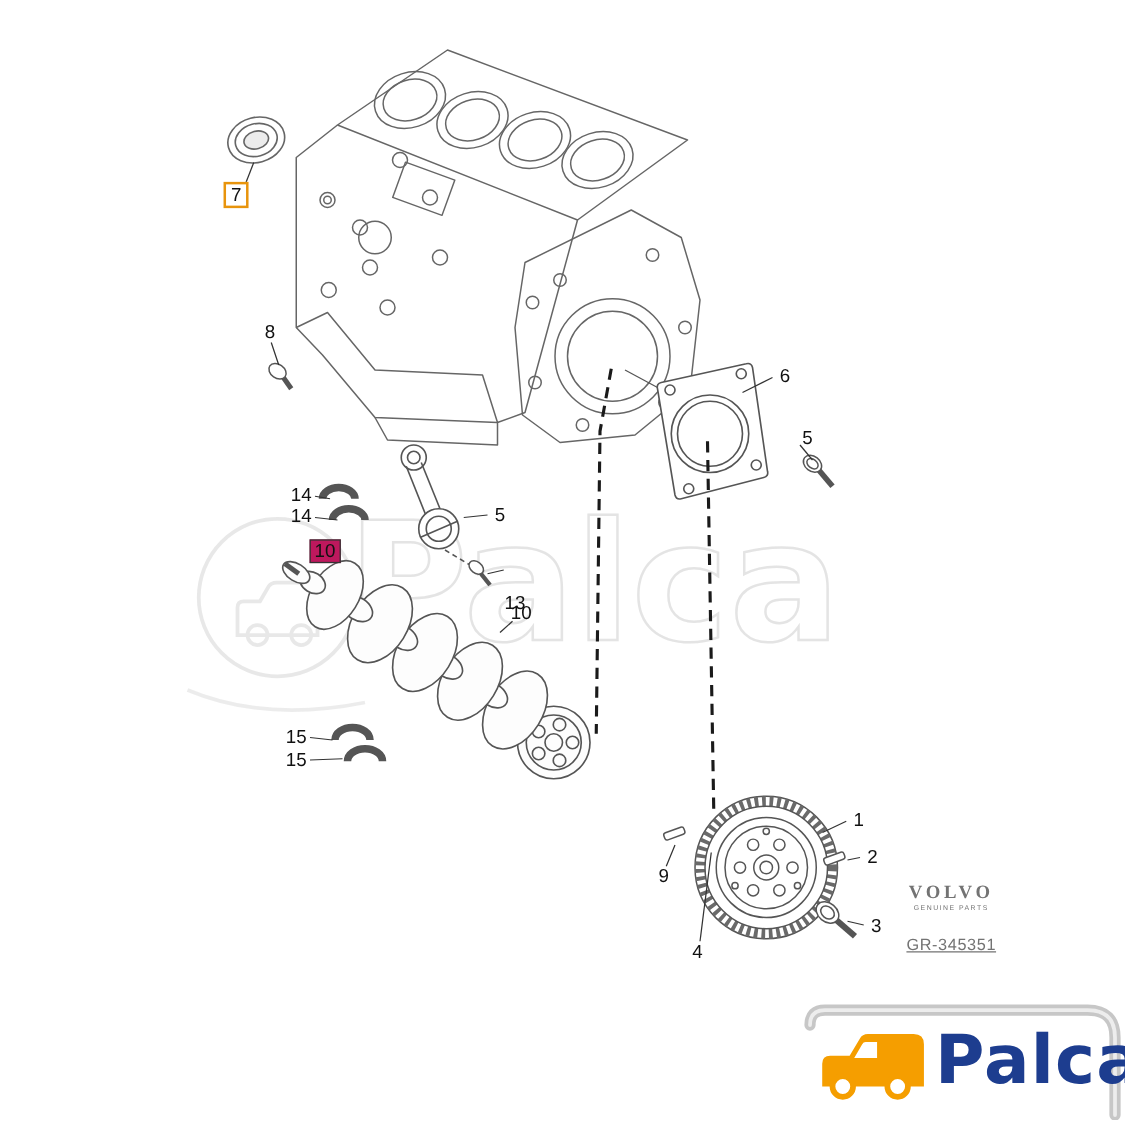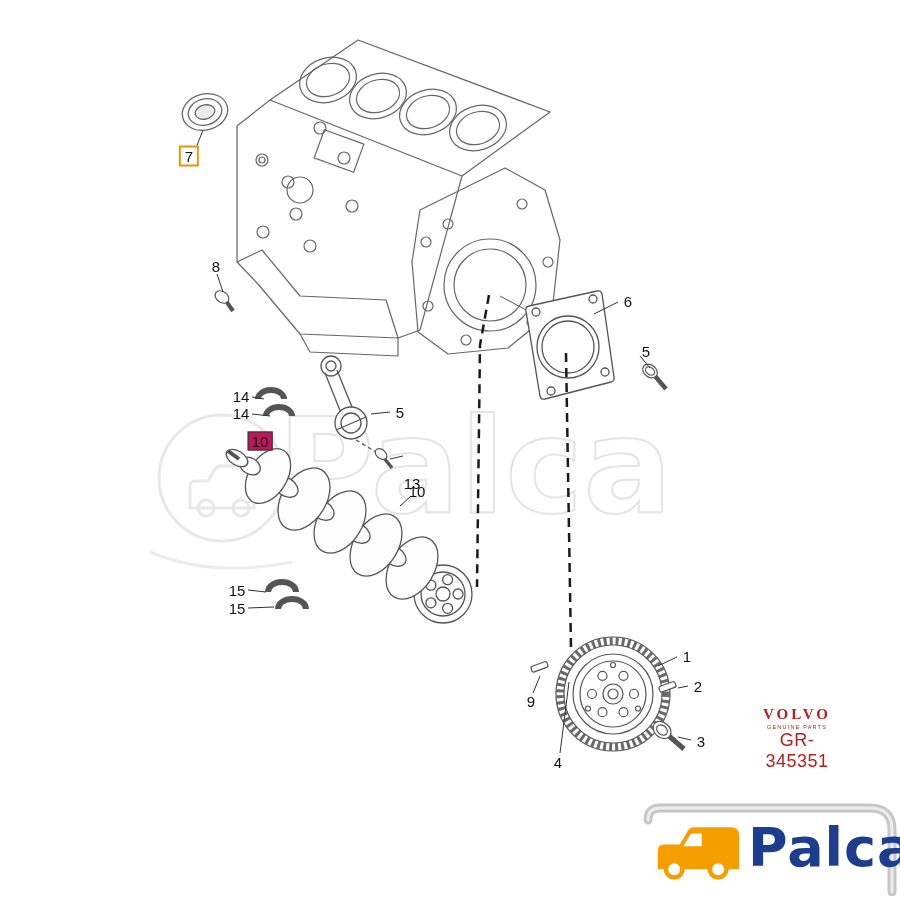--- a/index.html
+++ b/index.html
@@ -4,25 +4,25 @@
 <style>
   html,body{margin:0;padding:0;background:#fff;}
   .stage{position:relative;width:900px;height:900px;background:#fff;overflow:hidden;
          font-family:"Liberation Sans",sans-serif;}
   .stage svg.drawing{position:absolute;left:0;top:0;}
   .part-label{position:absolute;transform:translate(-50%,-50%);
               font:15px "Liberation Sans",sans-serif;color:#111;line-height:1;
               background:transparent;white-space:nowrap;}
   .part-label.hl{border:2px solid #e8940c;padding:1px 4px;background:#fff;}
   .part-label.bx{border:1.5px solid #333;padding:1px 3px;background:#be185d;}
-  .volvo-brand{position:absolute;left:752px;top:706px;width:90px;text-align:center;color:#b91c1c;}
+  .volvo-brand{position:absolute;left:716px;top:706px;width:90px;text-align:center;color:#737373;}
   .volvo-name{font-family:"Liberation Serif",serif;font-weight:bold;font-size:15px;
               letter-spacing:3px;}
   .volvo-tagline{font-size:5.5px;letter-spacing:1.2px;margin-top:1px;}
-  .volvo-pn{font-size:18px;margin-top:0;letter-spacing:.5px;}
+  .volvo-pn{font-size:13px;margin-top:18px;letter-spacing:.5px;text-decoration:underline;}
   .palca-logo{position:absolute;left:640px;top:796px;width:260px;height:100px;}
   .palca-frame{position:absolute;left:0;top:0;}
   .palca-truck{position:absolute;left:12px;top:22px;}
   .palca-text{position:absolute;left:108px;top:20px;font-family:"DejaVu Sans",sans-serif;
               font-weight:800;font-size:54px;color:#1d3d8f;letter-spacing:1px;}
 </style>
 </head>
 <body>
 
 <div class="stage">

